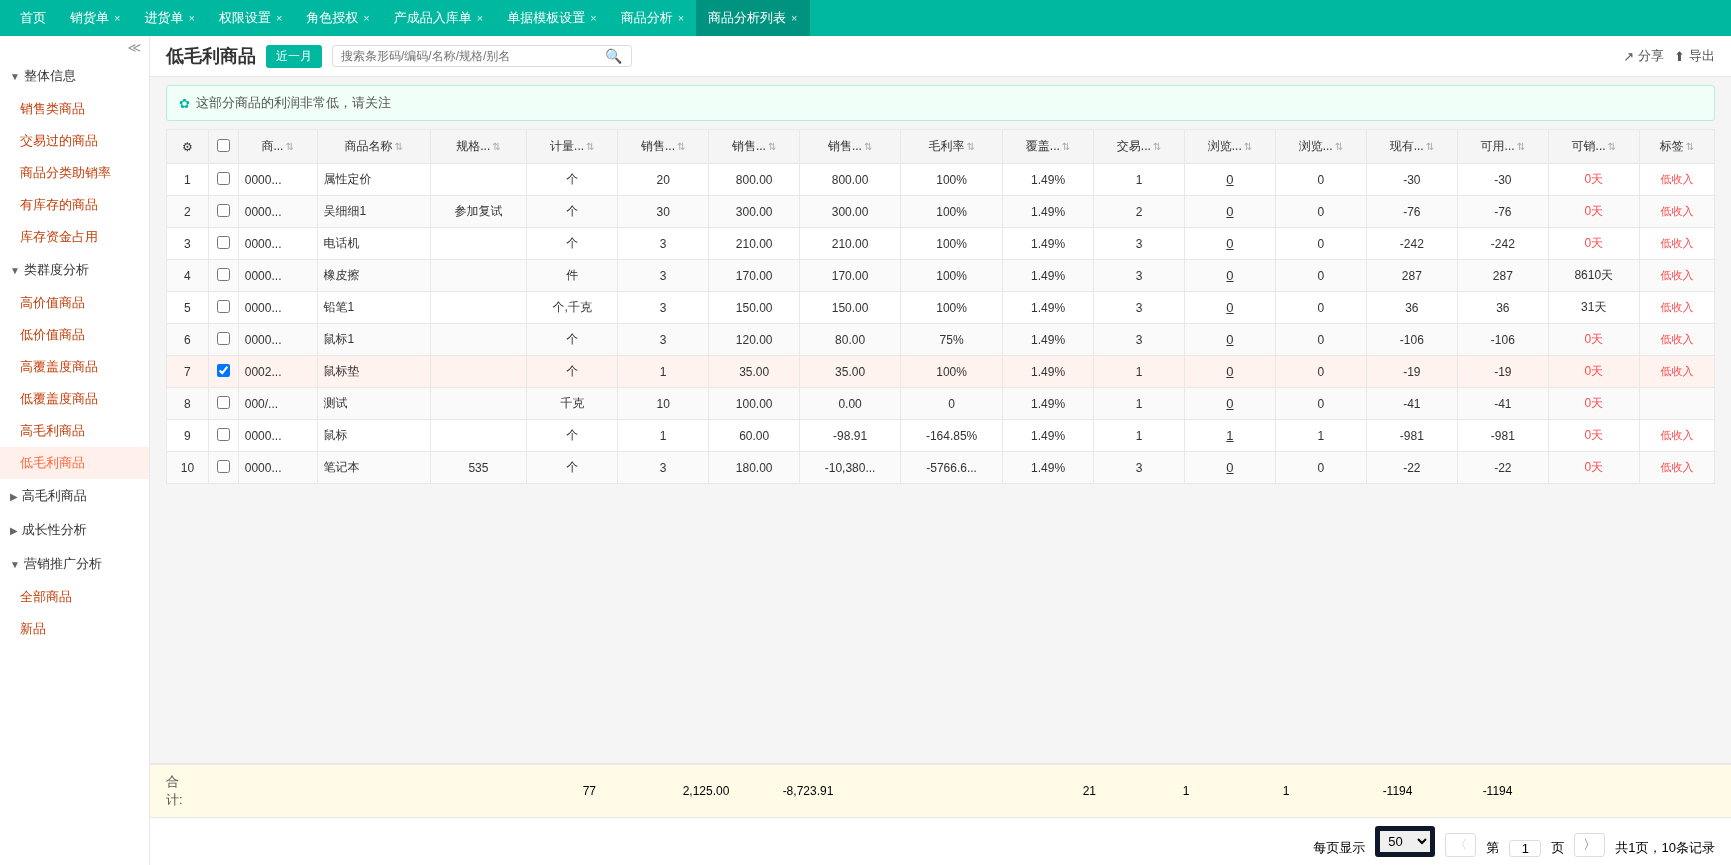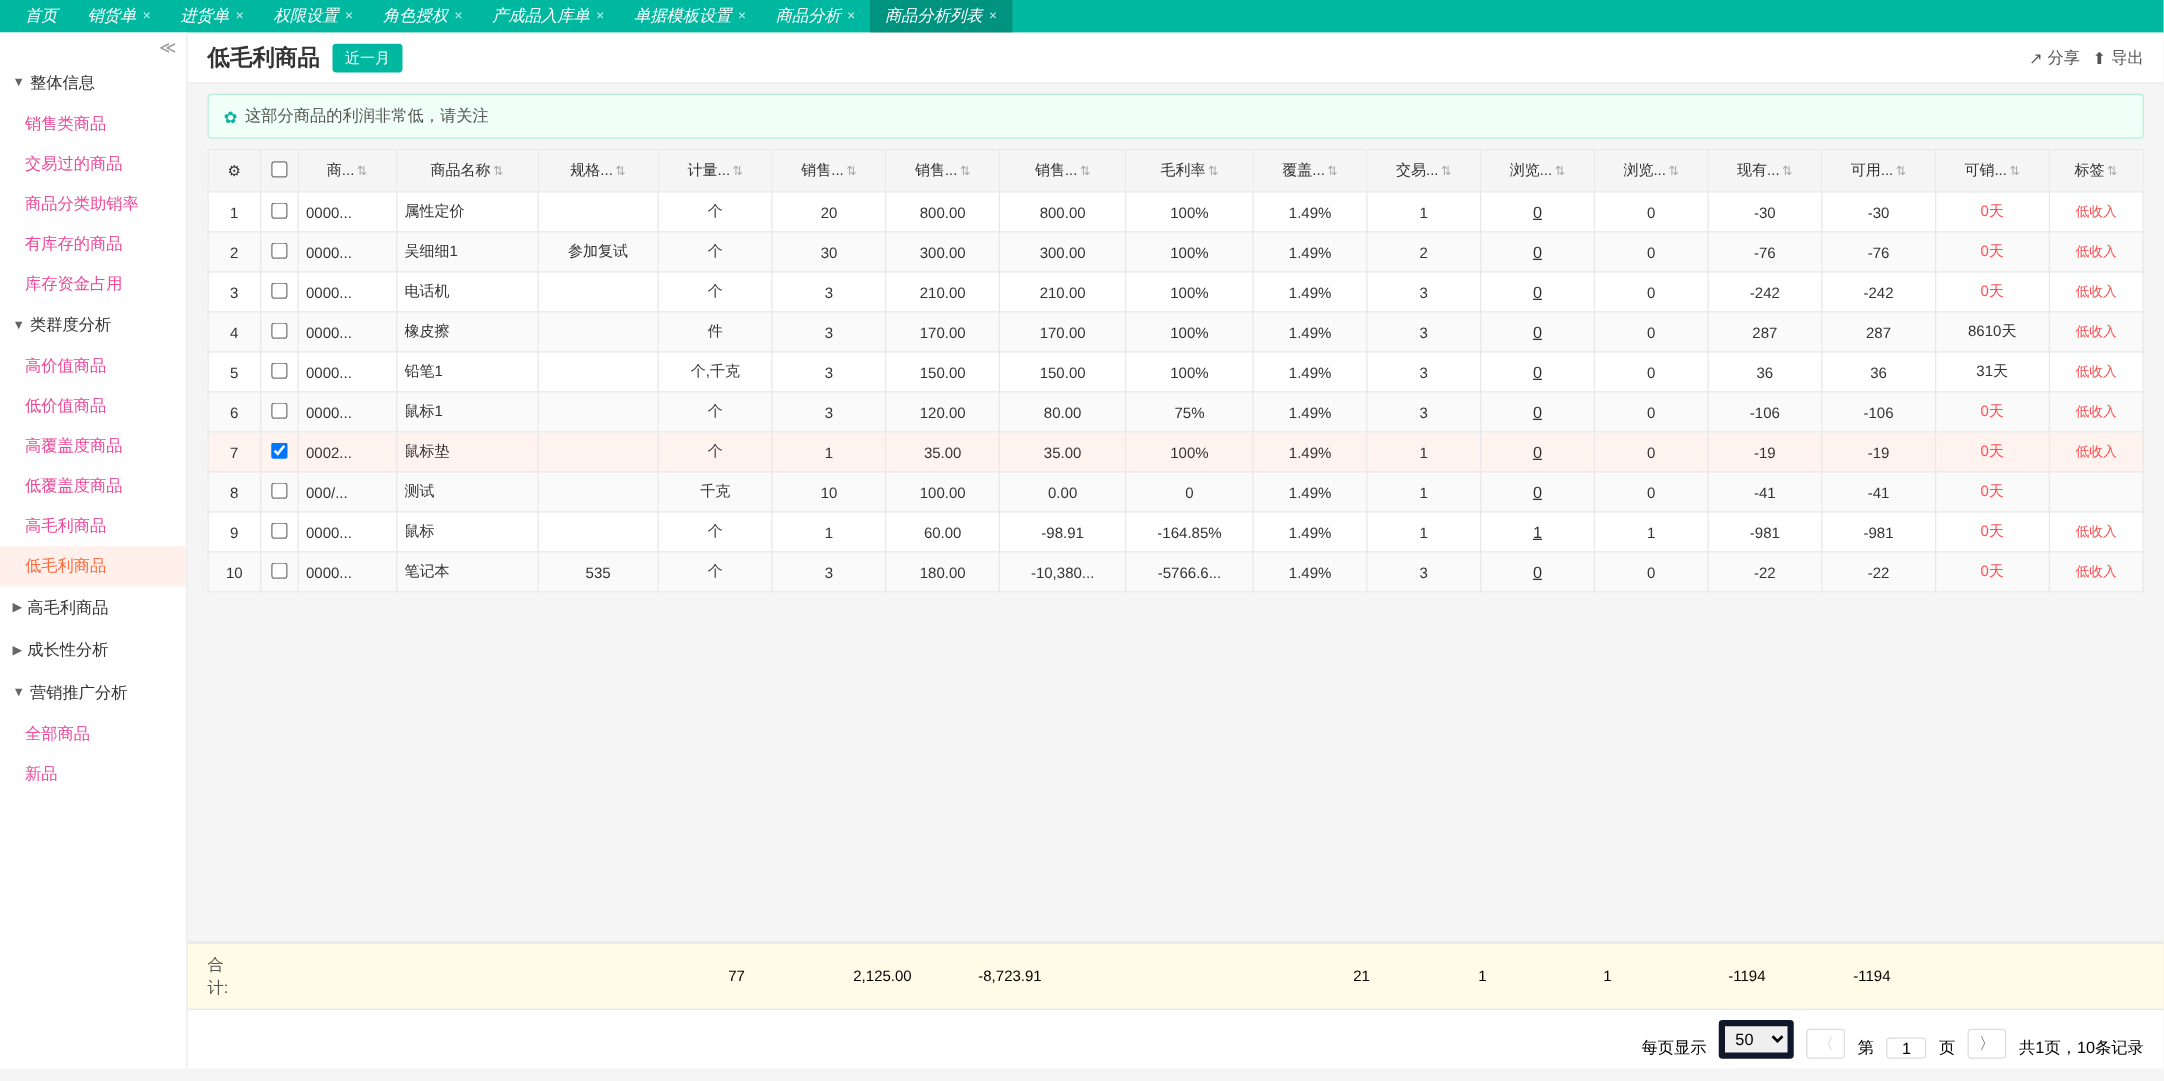--- a/index.html
+++ b/index.html
@@ -2,24 +2,22 @@
 <html><head>
   <meta charset="utf-8">
   <style>
     * { box-sizing: border-box; margin: 0; padding: 0; font-family: 'Microsoft YaHei', Arial, sans-serif; font-size: 13px; }
     body { background: #f5f5f5; }
 
     
     .top-nav {
       background: #00b8a0;
       display: flex;
-      align-items: center;
-      height: 26px;
+      height: 36px;
       padding: 0 8px;
-      font-style: italic;
     }
     .top-nav-item {
       color: #fff;
       padding: 0 12px;
       height: 36px;
       display: flex;
       align-items: center;
       cursor: pointer;
       white-space: nowrap;
       font-size: 13px;
@@ -42,21 +40,21 @@
       display: flex;
       align-items: center;
       padding: 8px 10px;
       color: #333;
       font-size: 13px;
       cursor: pointer;
     }
     .sidebar-group-header .arrow { margin-right: 4px; font-size: 10px; color: #666; }
     .sidebar-item {
       padding: 7px 10px 7px 20px;
-      color: #ec4899;
+      color: #c2410c;
       cursor: pointer;
       font-size: 13px;
     }
     .sidebar-item.active { background: #fff0ec; color: #ff6a3c; }
     .sidebar-collapse-btn {
       display: flex;
       justify-content: flex-end;
       padding: 4px 8px;
       cursor: pointer;
       color: #999;
@@ -290,20 +288,24 @@
     </div>
     <div class="sidebar-item">全部商品</div>
     <div class="sidebar-item">新品</div>
   </aside>
 
   <div class="main">
 
     <div class="main-header">
       <span class="page-title">低毛利商品</span>
       <button class="btn-period">近一月</button>
+      <div class="search-box">
+        <input type="text" placeholder="搜索条形码/编码/名称/规格/别名" style="">
+        <span class="search-icon">🔍</span>
+      </div>
       <div class="header-actions">
         <div class="btn-action">
           <span>↗</span>
           <span>分享</span>
         </div>
         <div class="btn-action">
           <span>⬆</span>
           <span>导出</span>
         </div>
       </div>

